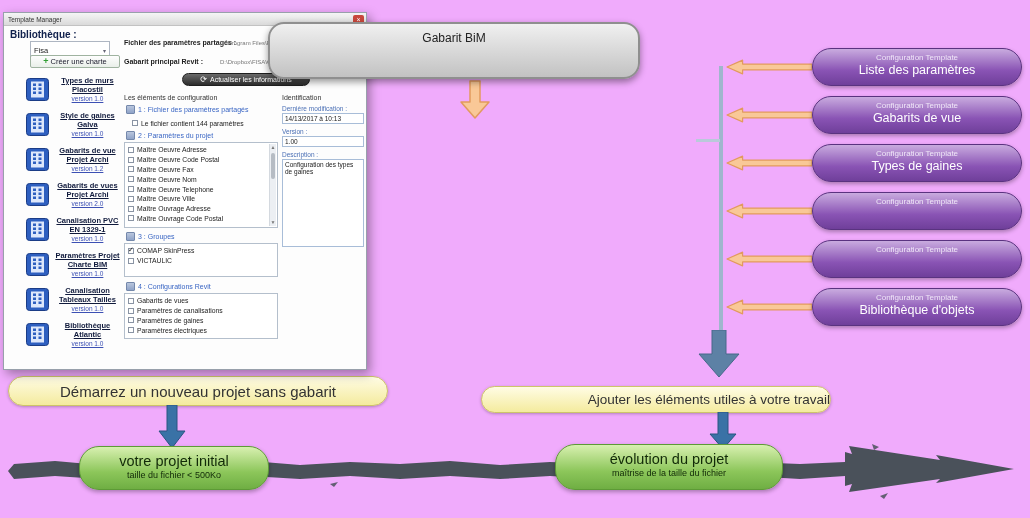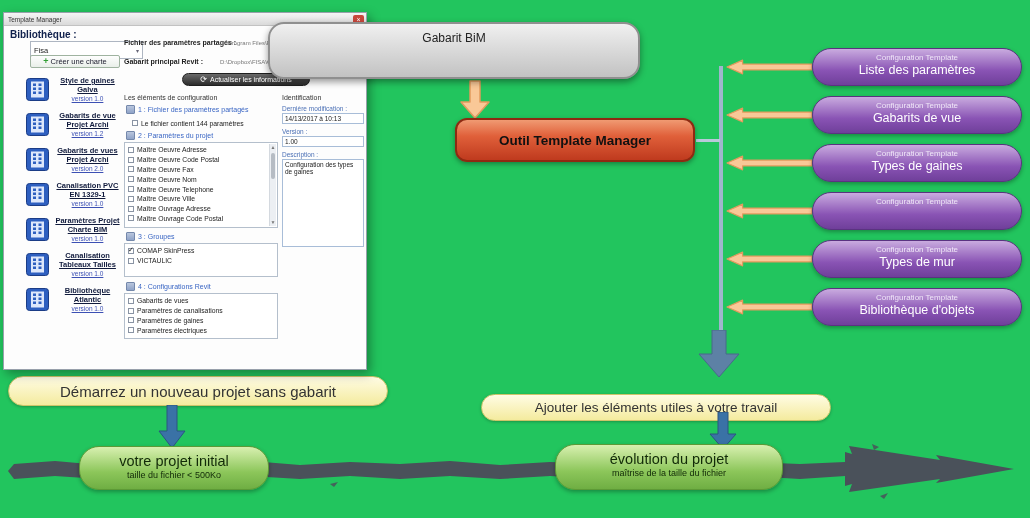--- a/index.html
+++ b/index.html
@@ -1,28 +1,28 @@
 <!DOCTYPE html>
 <html><head>
 <meta charset="utf-8">
 <style>
   * { margin:0; padding:0; box-sizing:border-box; }
   body { font-family:"Liberation Sans","DejaVu Sans",sans-serif; background:#fff; }
-  .canvas { position:relative; width:1030px; height:518px; background:#22c55e; overflow:hidden; }
+  .canvas { position:relative; width:1030px; height:518px; background:#f0abfc; overflow:hidden; }
 
   
   .tm-window { position:absolute; left:3px; top:12px; width:364px; height:358px; background:#fdfdfd;
     border:1px solid #98a0ab; box-shadow:3px 4px 10px rgba(0,0,0,.35); z-index:2; }
   .tm-titlebar { position:absolute; left:0; top:0; right:0; height:13px; background:linear-gradient(#f5f5f5,#dadada);
     border-bottom:1px solid #c2c2c2; display:flex; align-items:center; padding:0 2px 0 4px; }
   .tm-title { font-size:6.5px; color:#333; flex:1; }
   .tm-close { width:11px; height:9px; background:#c8473c; color:#fff; font-size:7px; line-height:9px;
     text-align:center; border-radius:2px; cursor:pointer; }
   .tm-lib-label { position:absolute; left:6px; top:16px; font-size:10px; font-weight:bold; color:#10204c; }
-  .tm-combo { position:absolute; left:26px; top:28px; width:113px; height:12px; border:1px solid #aeb6c2;
+  .tm-combo { position:absolute; left:26px; top:28px; width:80px; height:12px; border:1px solid #aeb6c2;
     background:#fff; font-size:7.5px; display:flex; align-items:center; padding:8px 3px; color:#222; }
   .tm-combo-arrow { margin-left:auto; font-size:6px; color:#667; }
   .tm-create { position:absolute; left:26px; top:42px; width:90px; height:13px; border:1px solid #9fb3a0;
     background:linear-gradient(#fefefe,#e9efe9); border-radius:2px; font-size:7.5px; display:flex;
     align-items:center; justify-content:center; gap:2px; color:#223; }
   .tm-plus { color:#2f9e32; font-weight:bold; font-size:9px; line-height:1; }
   .tm-items { position:absolute; left:22px; top:59px; width:97px; }
   .tm-item { height:35px; display:flex; align-items:center; gap:3px; }
   .item-icon { flex:none; }
   .tm-item-text { flex:1; text-align:center; }
@@ -74,21 +74,21 @@
   .left-arrow { flex:none; width:86px; height:16px; }
   .purple-box { flex:1; height:38px; border-radius:19px; border:1.5px solid #5a3380;
     background:linear-gradient(#c9abdf,#8953b4 60%,#6f3f9a); box-shadow:0 2px 4px rgba(0,0,0,.3); text-align:center; }
   .purple-tag { font-size:8px; color:#f0e7f8; margin-top:4px; }
   .purple-label { font-size:12.5px; color:#fff; margin-top:1px; }
 
   .yellow-box { position:absolute; border-radius:15px; border:1px solid #cdc46a;
     background:linear-gradient(#fffce4,#f4eb9e); box-shadow:0 1px 3px rgba(0,0,0,.25);
     display:flex; align-items:center; justify-content:center; color:#333; }
   .yb-left { left:8px; top:376px; width:380px; height:30px; font-size:15px; }
-  .yb-right { left:481px; top:394px; width:350px; height:27px; font-size:13.5px; }
+  .yb-right { left:481px; top:386px; width:350px; height:27px; font-size:13.5px;justify-content:flex-end; }
 
   .green-box { position:absolute; border-radius:20px; border:1.5px solid #5d9a36;
     background:linear-gradient(#d8f0b0,#8cc65a 60%,#6fae43); box-shadow:0 2px 4px rgba(0,0,0,.3);
     text-align:center; color:#122a08; }
   .gb-left { left:79px; top:446px; width:190px; height:44px; }
   .gb-right { left:555px; top:444px; width:228px; height:46px; }
   .green-title { font-size:14.5px; margin-top:6px; }
   .green-sub { font-size:9px; margin-top:1px; }
 
   .abs { position:absolute; }
@@ -119,20 +119,38 @@
       <span>Fisa</span>
       <span class="tm-combo-arrow">▾</span>
     </div>
     <div class="tm-create">
       <span class="tm-plus">+</span>
       <span>Créer une charte</span>
     </div>
 
     <div class="tm-items">
 
+    <div class="tm-item">
+        <svg class="item-icon" width="23" height="23" viewBox="0 0 23 23">
+          <rect x="0.5" y="0.5" width="22" height="22" rx="3" fill="#2e5fc0" stroke="#1b3c86"></rect>
+          <rect x="5" y="3.5" width="13" height="16" fill="#dde7fb"></rect>
+          <g fill="#2e5fc0">
+            <rect x="7" y="5.5" width="3" height="2.5"></rect>
+              <rect x="12.5" y="5.5" width="3" height="2.5"></rect>
+            <rect x="7" y="9.5" width="3" height="2.5"></rect>
+              <rect x="12.5" y="9.5" width="3" height="2.5"></rect>
+            <rect x="7" y="13.5" width="3" height="2.5"></rect>
+              <rect x="12.5" y="13.5" width="3" height="2.5"></rect>
+          </g>
+        </svg>
+        <div class="tm-item-text">
+          <div class="tm-item-title">Types de murs Placostil</div>
+          <div class="tm-item-version">version 1.0</div>
+        </div>
+      </div>
         <div class="tm-item">
         <svg class="item-icon" width="23" height="23" viewBox="0 0 23 23">
           <rect x="0.5" y="0.5" width="22" height="22" rx="3" fill="#2e5fc0" stroke="#1b3c86"></rect>
           <rect x="5" y="3.5" width="13" height="16" fill="#dde7fb"></rect>
           <g fill="#2e5fc0">
             <rect x="7" y="5.5" width="3" height="2.5"></rect>
               <rect x="12.5" y="5.5" width="3" height="2.5"></rect>
             <rect x="7" y="9.5" width="3" height="2.5"></rect>
               <rect x="12.5" y="9.5" width="3" height="2.5"></rect>
             <rect x="7" y="13.5" width="3" height="2.5"></rect>
@@ -379,23 +397,20 @@
     <div class="gray-title">Gabarit BiM</div>
   </div>
 
   <svg class="abs" style="left:459px;top:80px;" width="32" height="40" viewBox="0 0 32 40">
     <polygon points="11,1 21,1 21,22 30,22 16,38 2,22 11,22" fill="#f9c897" stroke="#e29a5e" stroke-width="1.5" stroke-linejoin="round"></polygon>
   </svg>
 
   <div class="vline"></div>
   <div class="hline"></div>
 
-  <div class="red-box">
-    <span>Outil Template Manager</span>
-  </div>
 
   <svg class="abs" style="left:697px;top:330px;" width="44" height="48" viewBox="0 0 44 48">
     <polygon points="15,0 29,0 29,24 42,24 22,47 2,24 15,24" fill="#5d81a5" stroke="#48698a" stroke-width="1"></polygon>
   </svg>
 
   <div class="cfg-col">
 
   <div class="cfg-row">
       <svg class="left-arrow" viewBox="0 0 88 16">
         <polygon points="1,8 17,1 17,5 88,5 88,11 17,11 17,15" fill="#f9c897" stroke="#e29a5e" stroke-width="1.2" stroke-linejoin="round"></polygon>
@@ -430,21 +445,20 @@
       <div class="purple-box">
         <div class="purple-tag">Configuration Template</div>
       </div>
     </div>
       <div class="cfg-row">
       <svg class="left-arrow" viewBox="0 0 88 16">
         <polygon points="1,8 17,1 17,5 88,5 88,11 17,11 17,15" fill="#f9c897" stroke="#e29a5e" stroke-width="1.2" stroke-linejoin="round"></polygon>
       </svg>
       <div class="purple-box">
         <div class="purple-tag">Configuration Template</div>
-        <div class="purple-label">Types de mur</div>
       </div>
     </div>
       <div class="cfg-row">
       <svg class="left-arrow" viewBox="0 0 88 16">
         <polygon points="1,8 17,1 17,5 88,5 88,11 17,11 17,15" fill="#f9c897" stroke="#e29a5e" stroke-width="1.2" stroke-linejoin="round"></polygon>
       </svg>
       <div class="purple-box">
         <div class="purple-tag">Configuration Template</div>
         <div class="purple-label">Bibliothèque d'objets</div>
       </div>

